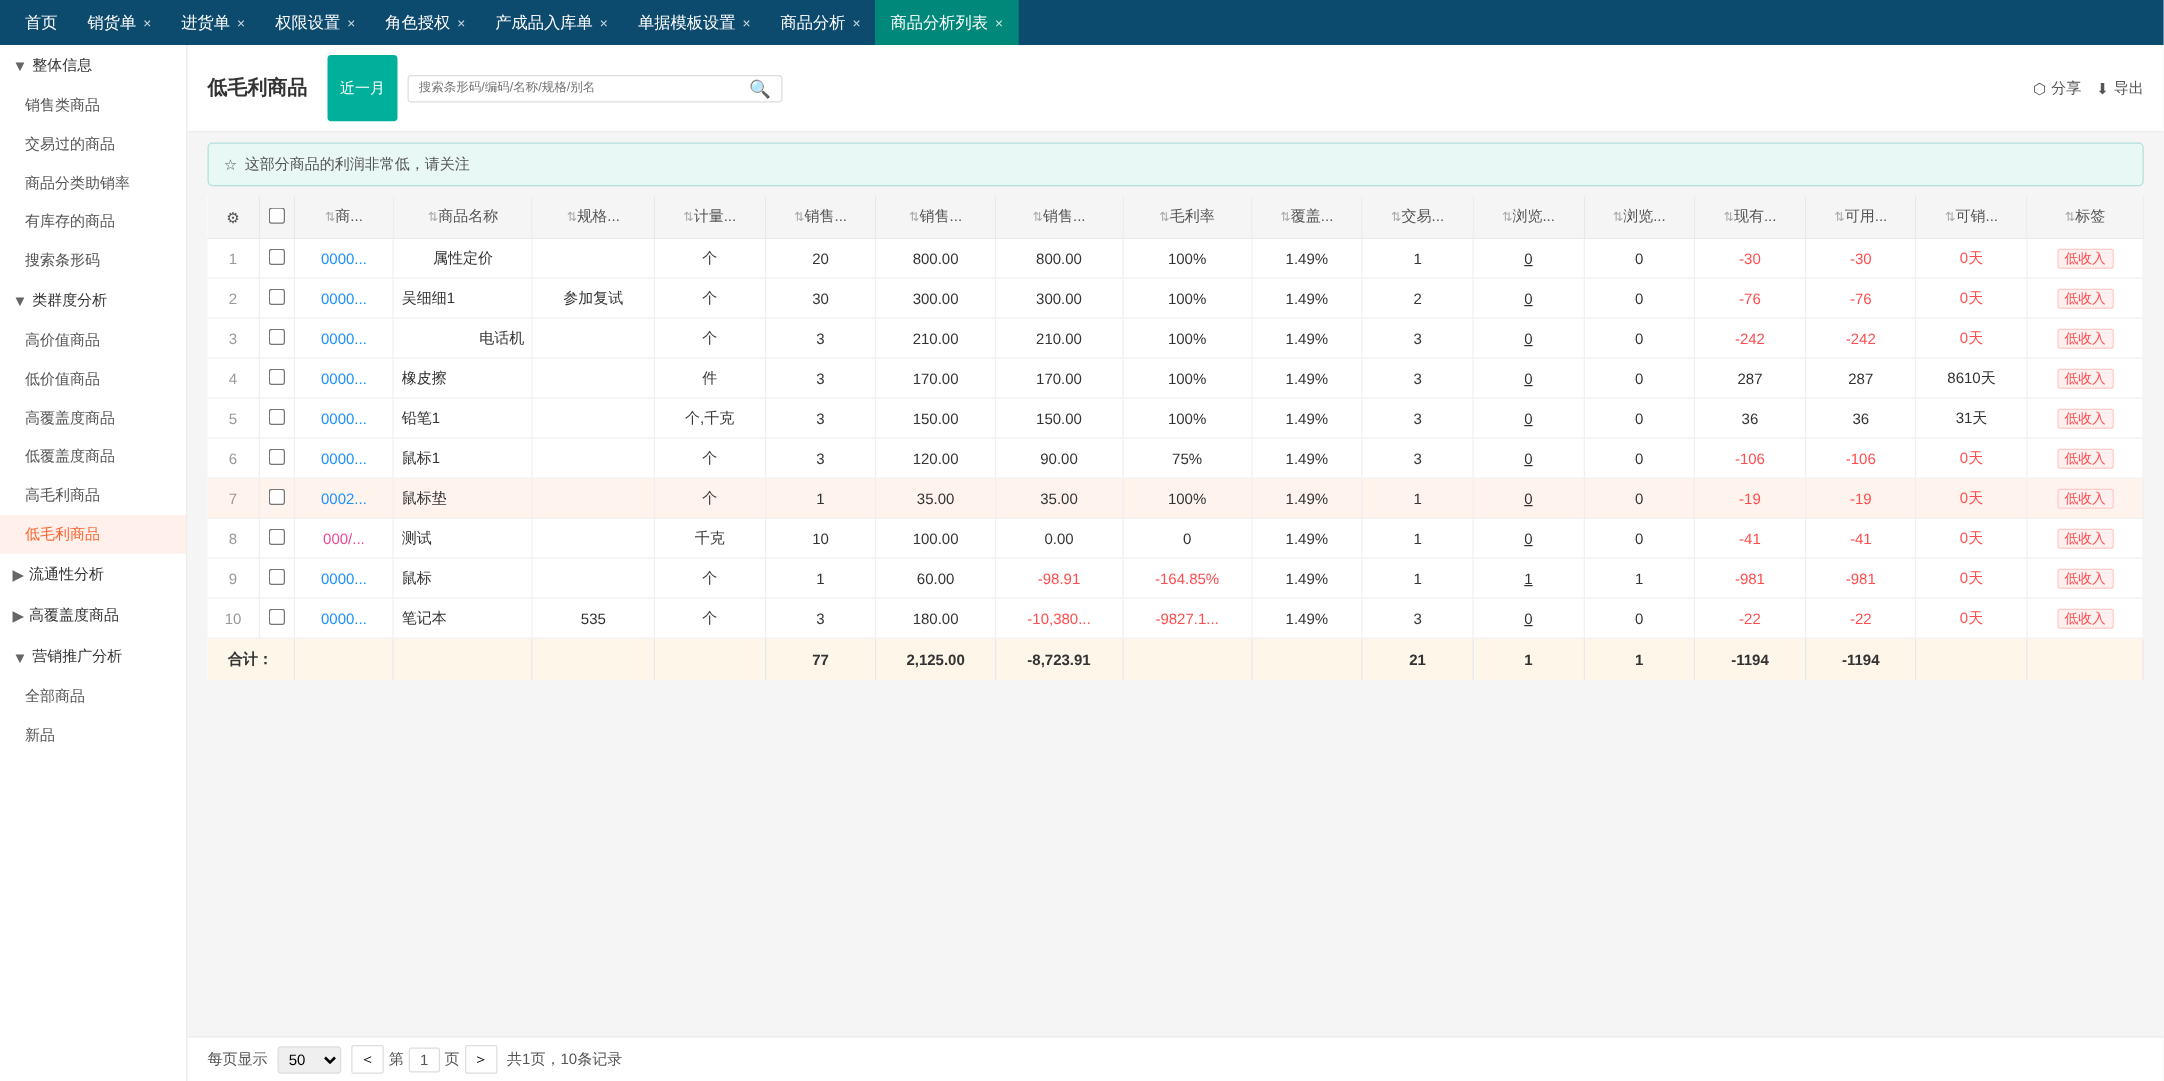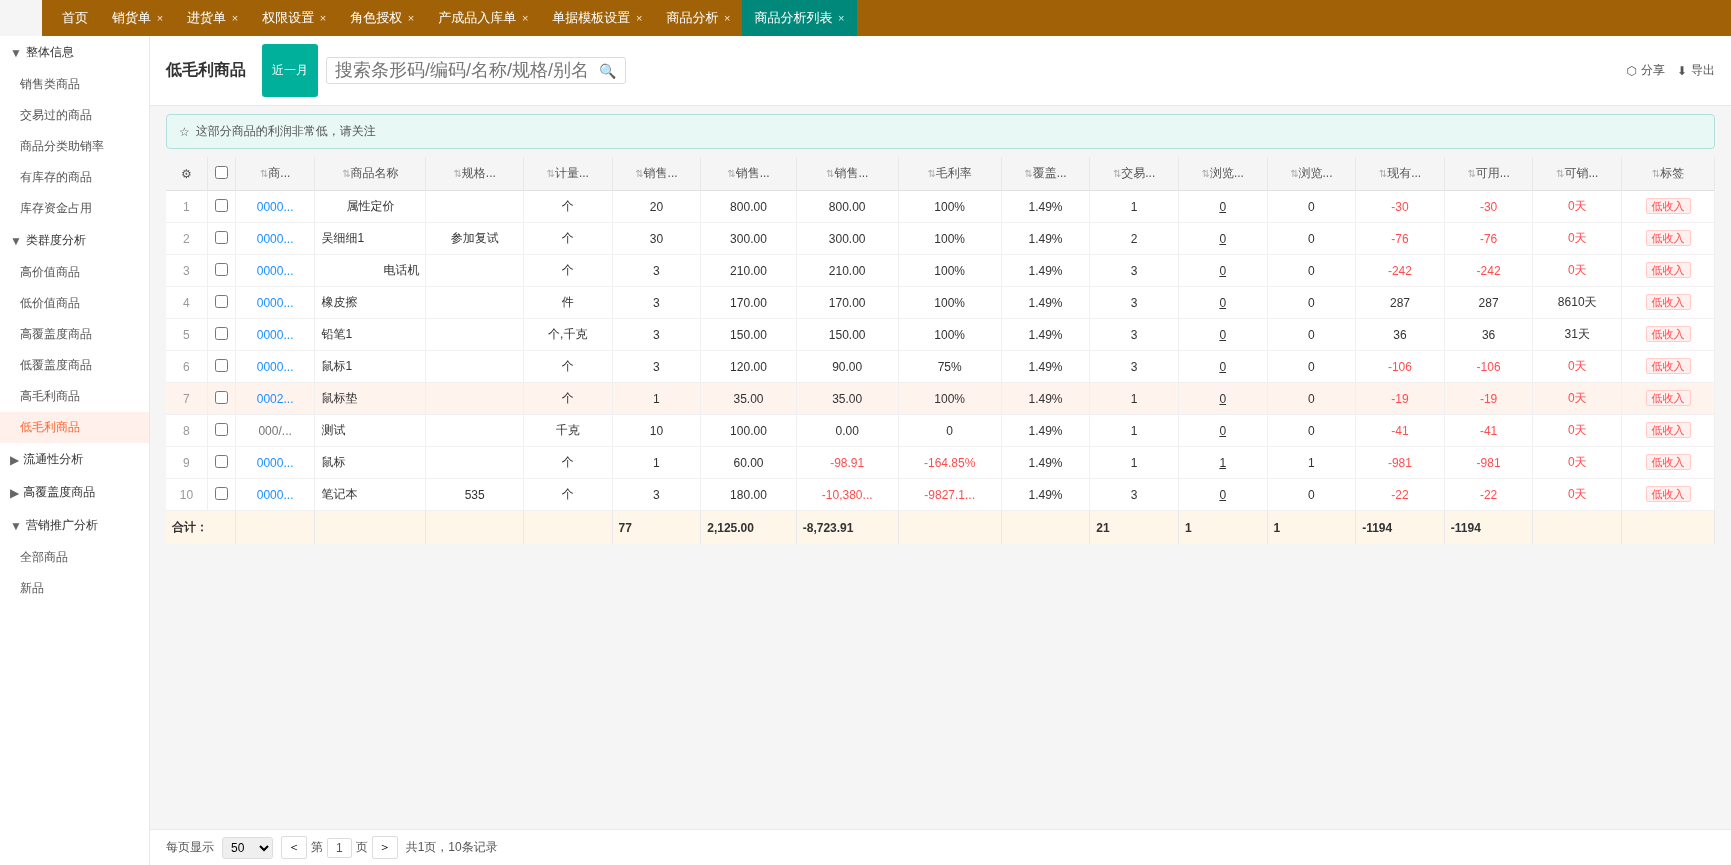--- a/index.html
+++ b/index.html
@@ -1,25 +1,24 @@
 <!DOCTYPE html>
 <html><head>
   <meta charset="utf-8">
   <style>
     * { box-sizing: border-box; margin: 0; padding: 0; }
     body { font-family: 'Microsoft YaHei', Arial, sans-serif; font-size: 12px; background: #f5f5f5; color: #333; }
 
     
     .top-nav {
-      background: #a16207;
+      background: #0c4a6e;
       display: flex;
       align-items: flex-end;
       height: 36px;
       padding: 0 8px;
-      margin-left: 42px;
     }
     .top-nav .nav-item {
       color: #fff;
       padding: 0 12px;
       height: 36px;
       line-height: 36px;
       cursor: pointer;
       font-size: 13px;
       white-space: nowrap;
     }
@@ -93,21 +92,21 @@
       border: 1px solid #ddd;
       border-radius: 3px;
       padding: 2px 8px;
       background: #fff;
       flex: 1;
       max-width: 300px;
     }
     .search-box input {
       border: none;
       outline: none;
-      font-size: 18px;
+      font-size: 10px;
       width: 100%;
       color: #999;
     }
     .search-icon { color: #aaa; font-size: 14px; }
     .header-actions {
       display: flex;
       align-items: center;
       gap: 12px;
       margin-left: auto;
     }
@@ -219,21 +218,21 @@
       padding: 2px 8px;
       background: #fff;
       border-radius: 2px;
     }
     .col-sort { cursor: pointer; }
     .col-sort::before { content: ' ⇅'; font-size: 10px; color: #aaa; }
 
     .checkbox-cell { width: 28px; }
 
     tfoot tr { background: #fdf6e9; }
-    tfoot td { padding: 8px 6px; font-weight: bold; border-right: 1px solid #e8e8e8; }
+    tfoot td { padding: 8px 6px; font-weight: bold; border-right: 1px solid #e8e8e8; text-align: center; }
   </style>
 </head>
 <body>
 
 <nav class="top-nav">
   <div class="nav-item">首页</div>
   <div class="nav-item">销货单 <span class="nav-close">×</span></div>
   <div class="nav-item">进货单 <span class="nav-close">×</span></div>
   <div class="nav-item">权限设置 <span class="nav-close">×</span></div>
   <div class="nav-item">角色授权 <span class="nav-close">×</span></div>
@@ -247,21 +246,21 @@
 
   <aside class="sidebar">
     <div class="sidebar-group-title">
       <span class="arrow">▼</span>
       <span>整体信息</span>
     </div>
     <div class="sidebar-item">销售类商品</div>
     <div class="sidebar-item">交易过的商品</div>
     <div class="sidebar-item">商品分类助销率</div>
     <div class="sidebar-item">有库存的商品</div>
-    <div class="sidebar-item">库存资金占用</div>
+    <div class="sidebar-item">搜索条形码</div>
 
     <div class="sidebar-group-title">
       <span class="arrow">▼</span>
       <span>类群度分析</span>
     </div>
     <div class="sidebar-item">高价值商品</div>
     <div class="sidebar-item">低价值商品</div>
     <div class="sidebar-item">高覆盖度商品</div>
     <div class="sidebar-item">低覆盖度商品</div>
     <div class="sidebar-item">高毛利商品</div>
@@ -470,21 +469,21 @@
       <td class="underline">0</td>
       <td>0</td>
       <td class="text-red">-19</td>
       <td class="text-red">-19</td>
       <td class="text-red">0天</td>
       <td><span class="tag-low">低收入</span></td>
     </tr>
             <tr>
       <td style="color:#999">8</td>
       <td class="checkbox-cell"><input type="checkbox" style=""></td>
-      <td style="color:#737373">000/...</td>
+      <td style="color:#ec4899">000/...</td>
       <td style="text-align:left">测试</td>
       <td></td>
       <td>千克</td>
       <td>10</td>
       <td>100.00</td>
       <td class="">0.00</td>
       <td class="">0</td>
       <td>1.49%</td>
       <td>1</td>
       <td class="underline">0</td>

